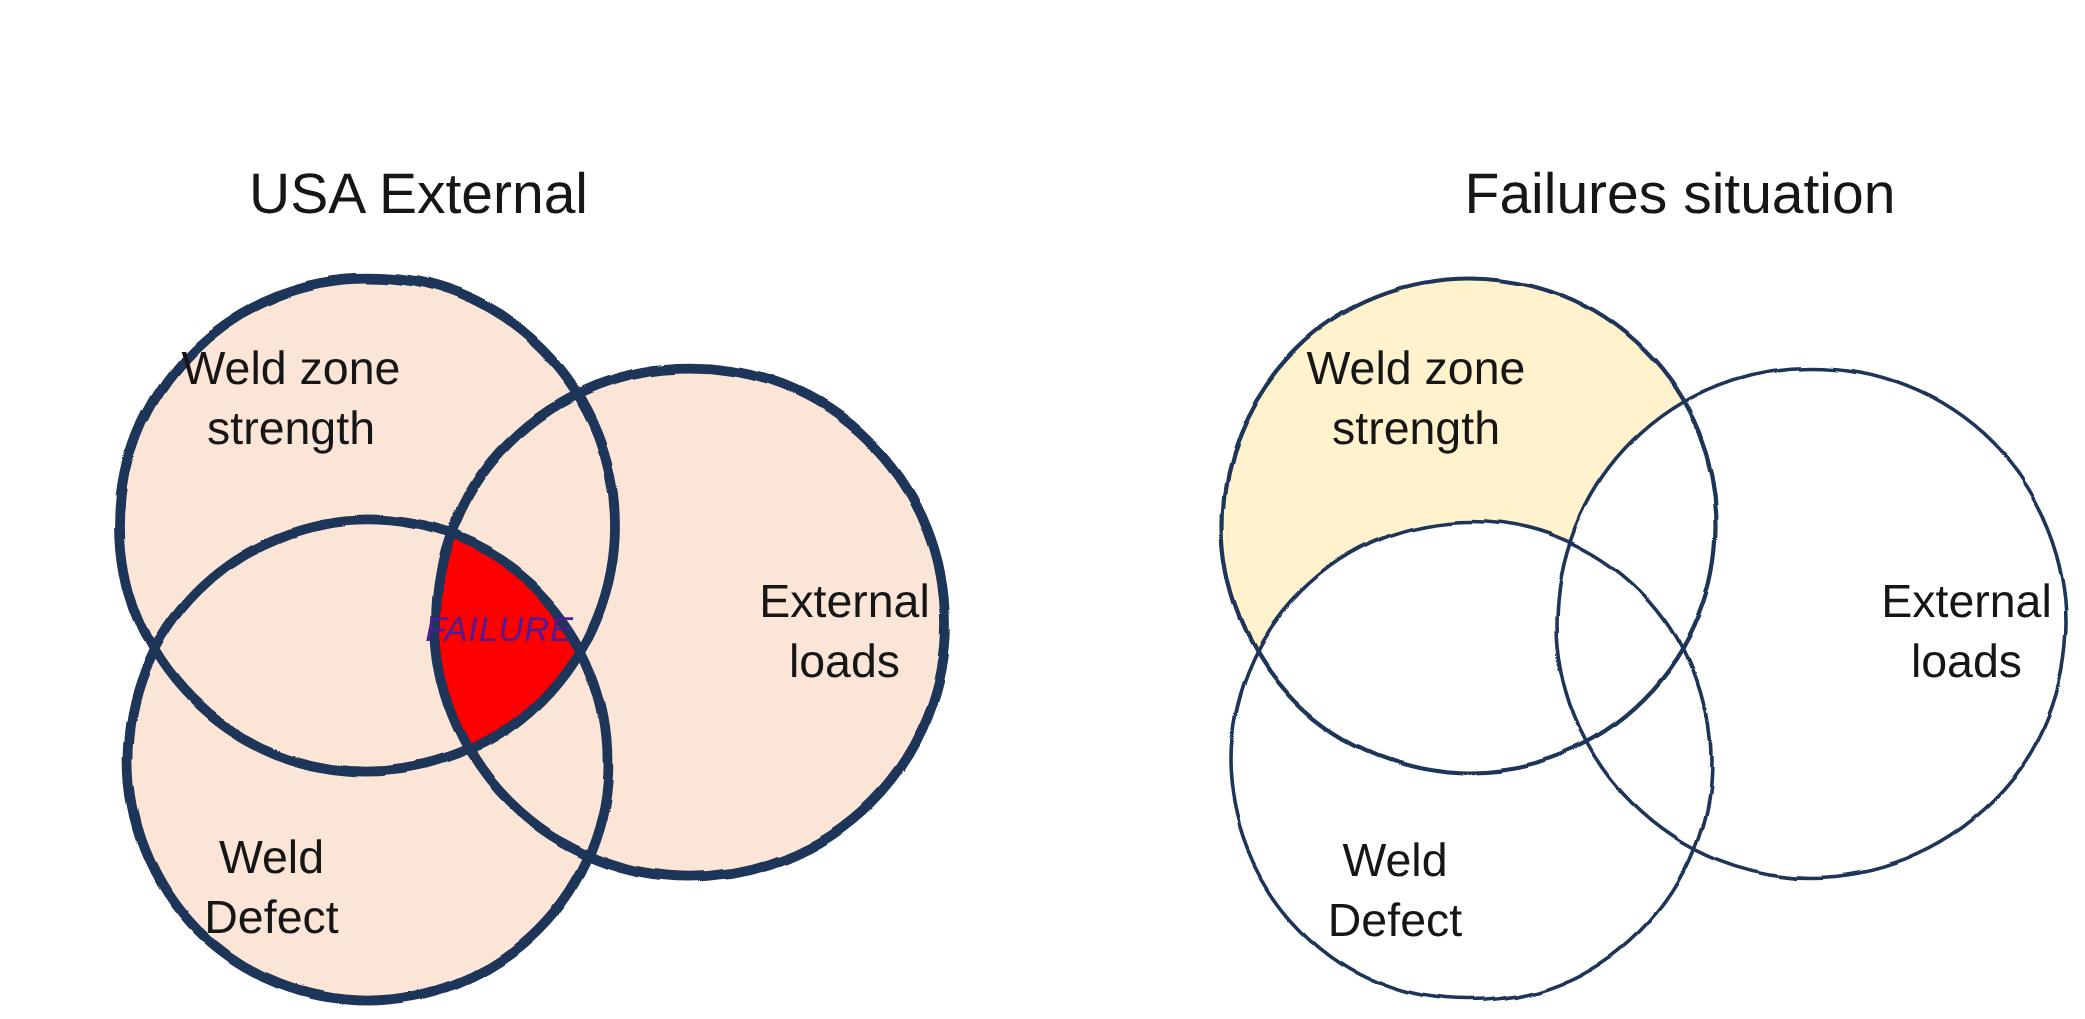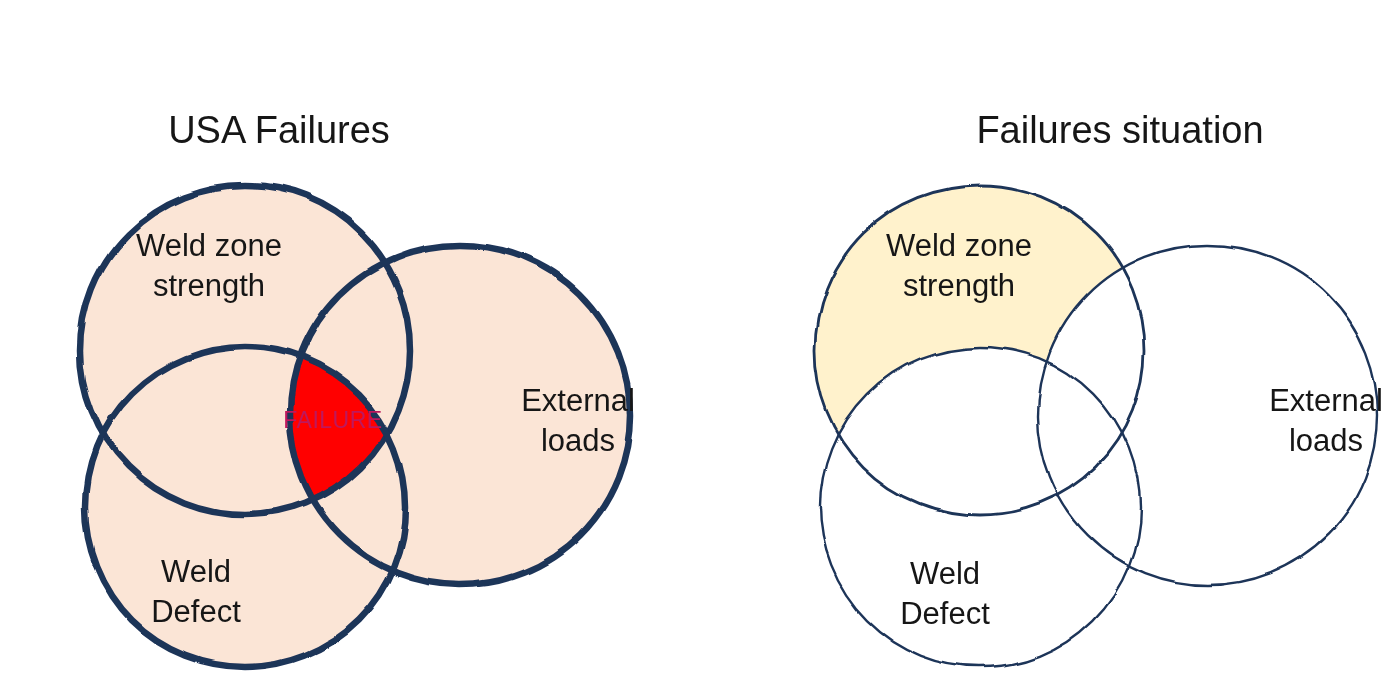--- a/index.html
+++ b/index.html
@@ -32,30 +32,30 @@
     white-space: nowrap;
   }
   .clabel {
     position: absolute;
     transform: translateX(-50%);
     font-size: 31px;
     line-height: 40px;
     text-align: center;
     color: #161616;
     white-space: nowrap;
-    margin-left: 15px;
   }
   .failure-label {
     position: absolute;
     transform: translate(-50%, -50%);
     font-size: 23px;
     font-weight: 500;
     letter-spacing: 0.5px;
-    color: #be185d;
+    color: #4c1d95;
     white-space: nowrap;
+    font-style: italic;
   }
 </style>
 </head>
 <body>
 
 <div class="stage">
 
   <svg class="venn-svg" viewBox="0 0 1390 679" xmlns="http://www.w3.org/2000/svg">
     <defs>
       <filter id="wobble" x="-10%" y="-10%" width="120%" height="120%">
@@ -87,21 +87,21 @@
     <g filter="url(#wobble)">
       <circle cx="980" cy="350" r="165" fill="#FFF2CC"></circle>
       <circle cx="1208" cy="415" r="170" fill="#FFFFFF"></circle>
       <circle cx="980" cy="507" r="160" fill="#FFFFFF"></circle>
       <circle cx="980" cy="350" r="165" fill="none" stroke-width="2.8" stroke="#1F3459"></circle>
       <circle cx="1208" cy="415" r="170" fill="none" stroke-width="2.4" stroke="#1F3459"></circle>
       <circle cx="980" cy="507" r="160" fill="none" stroke-width="2.4" stroke="#1F3459"></circle>
     </g>
   </svg>
 
-  <div class="title" style="left:279px; top:108px">USA Failures</div>
+  <div class="title" style="left:279px; top:108px">USA External</div>
   <div class="title" style="left:1120px; top:108px">Failures situation</div>
 
   <div class="clabel" style="left:194px; top:226px">
     <div>Weld zone</div>
     <div>strength</div>
   </div>
   <div class="clabel" style="left:563px; top:381px">
     <div>External</div>
     <div>loads</div>
   </div>

